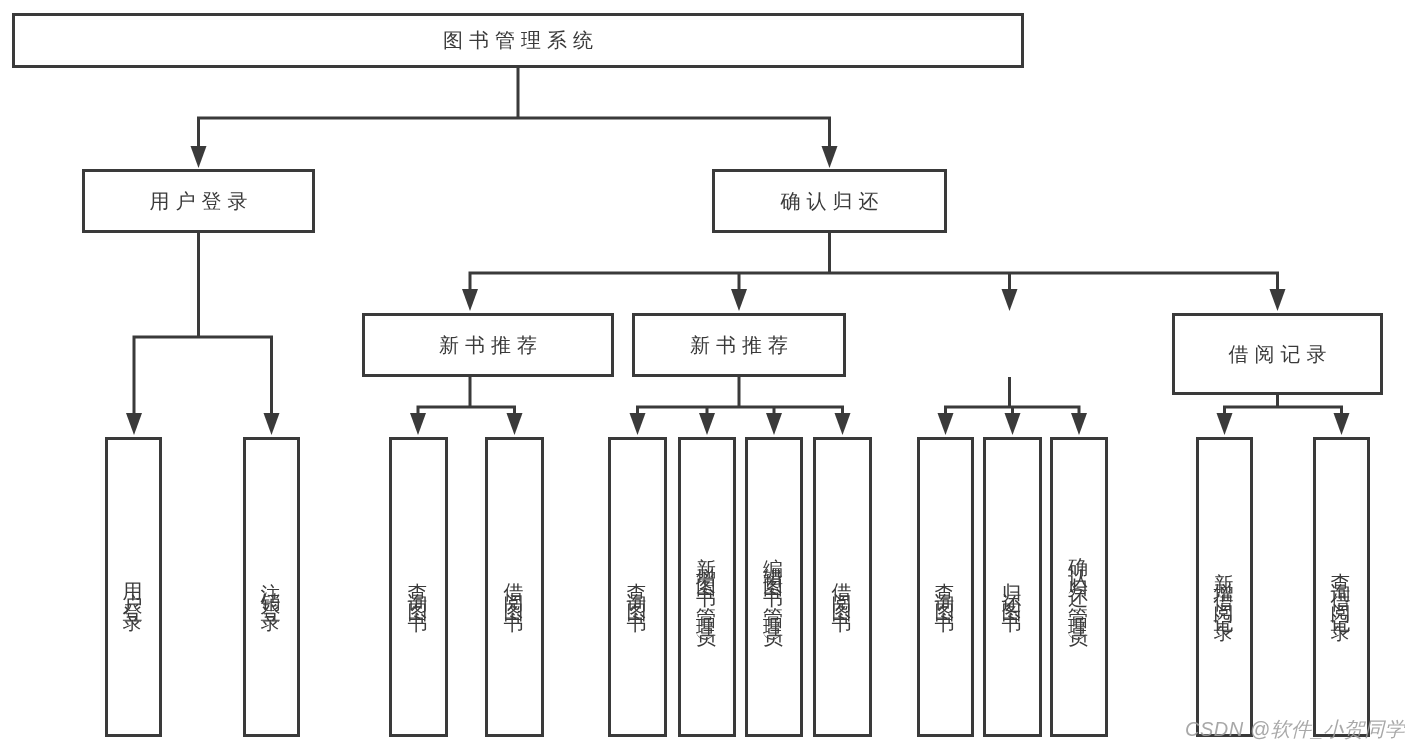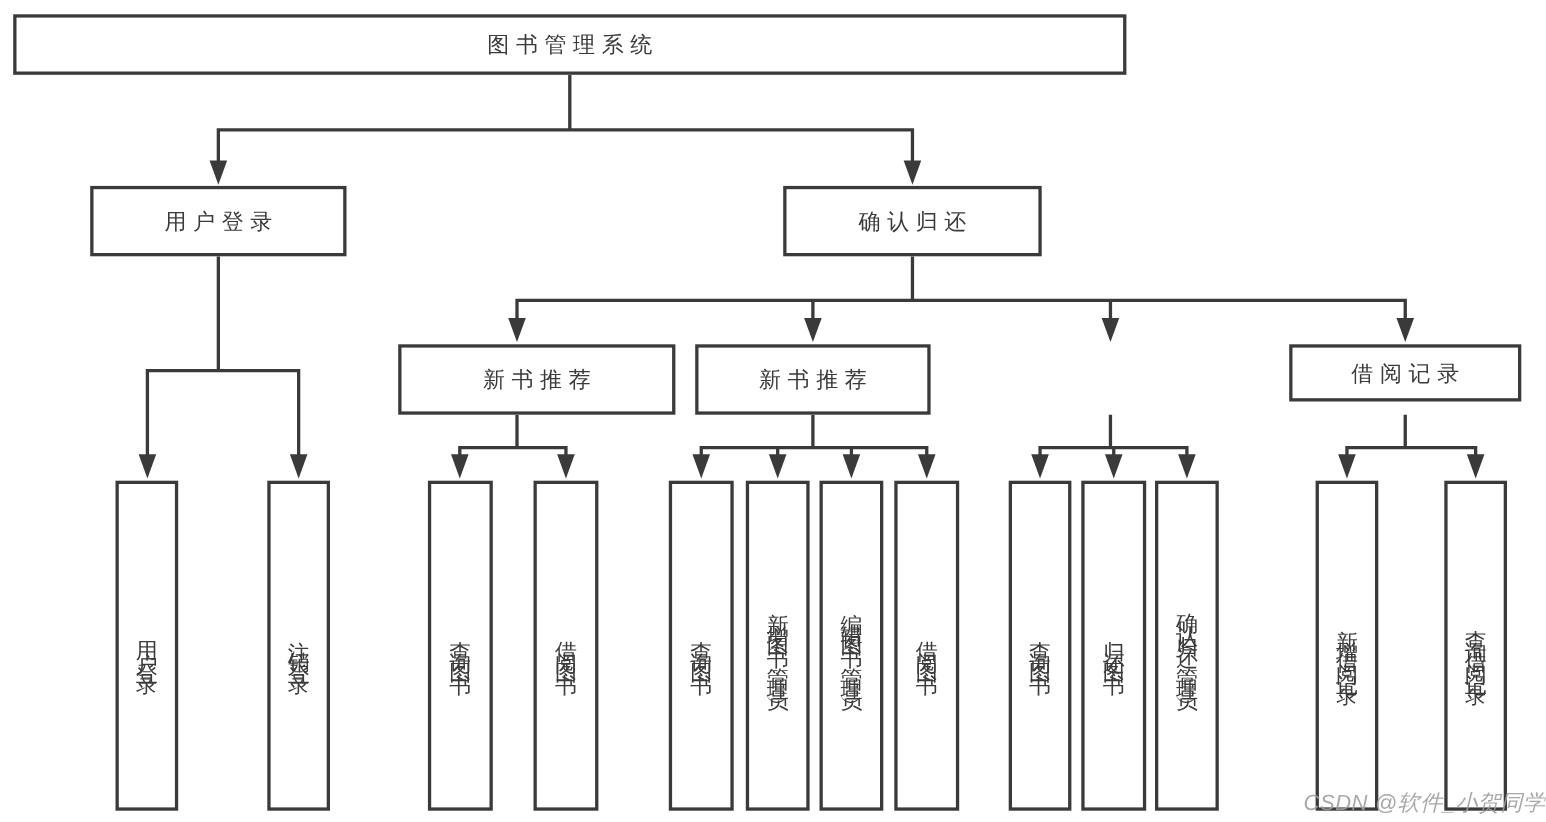--- a/index.html
+++ b/index.html
@@ -70,21 +70,21 @@
     </g>
   </svg>
 
   <div class="node h" style="left:12px;top:13px;width:1012px;height:55px">图书管理系统</div>
 
   <div class="node h" style="left:82px;top:169px;width:233px;height:64px">用户登录</div>
   <div class="node h" style="left:712px;top:169px;width:235px;height:64px">确认归还</div>
 
   <div class="node h" style="left:362px;top:313px;width:252px;height:64px">新书推荐</div>
   <div class="node h" style="left:632px;top:313px;width:214px;height:64px">新书推荐</div>
-  <div class="node h" style="left:1172px;top:313px;width:211px;height:52px">借阅记录</div>
+  <div class="node h" style="left:1172px;top:313px;width:211px;height:82px">借阅记录</div>
 
   <div class="node v" style="left:105px;top:437px;width:57px;height:300px">用户登录</div>
   <div class="node v" style="left:243px;top:437px;width:57px;height:300px">注销登录</div>
 
   <div class="node v" style="left:389px;top:437px;width:59px;height:300px">查询图书</div>
   <div class="node v" style="left:485px;top:437px;width:59px;height:300px">借阅图书</div>
 
   <div class="node v" style="left:608px;top:437px;width:59px;height:300px">查询图书</div>
   <div class="node v" style="left:678px;top:437px;width:58px;height:300px">新增图书（管理员）</div>
   <div class="node v" style="left:745px;top:437px;width:58px;height:300px">编辑图书（管理员）</div>

